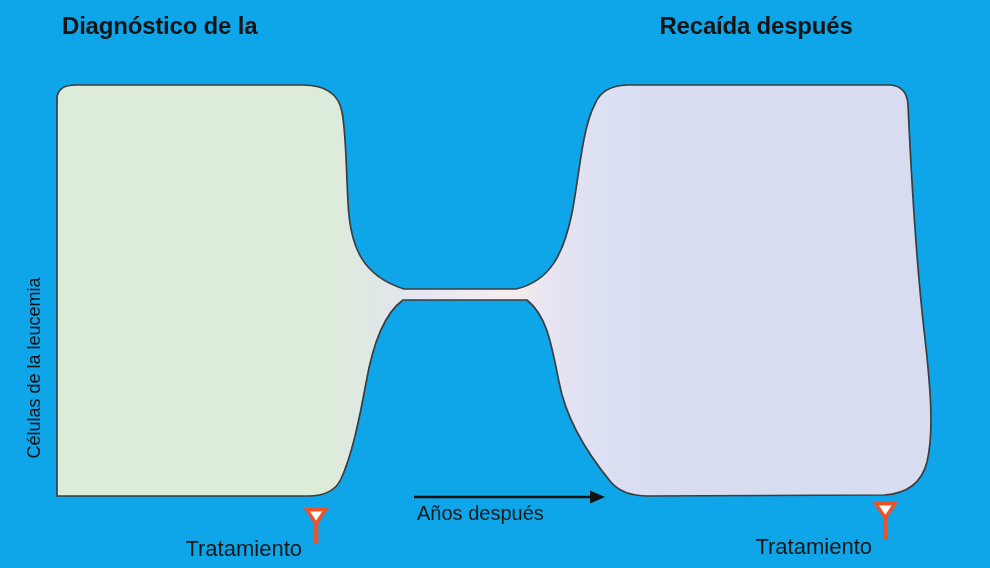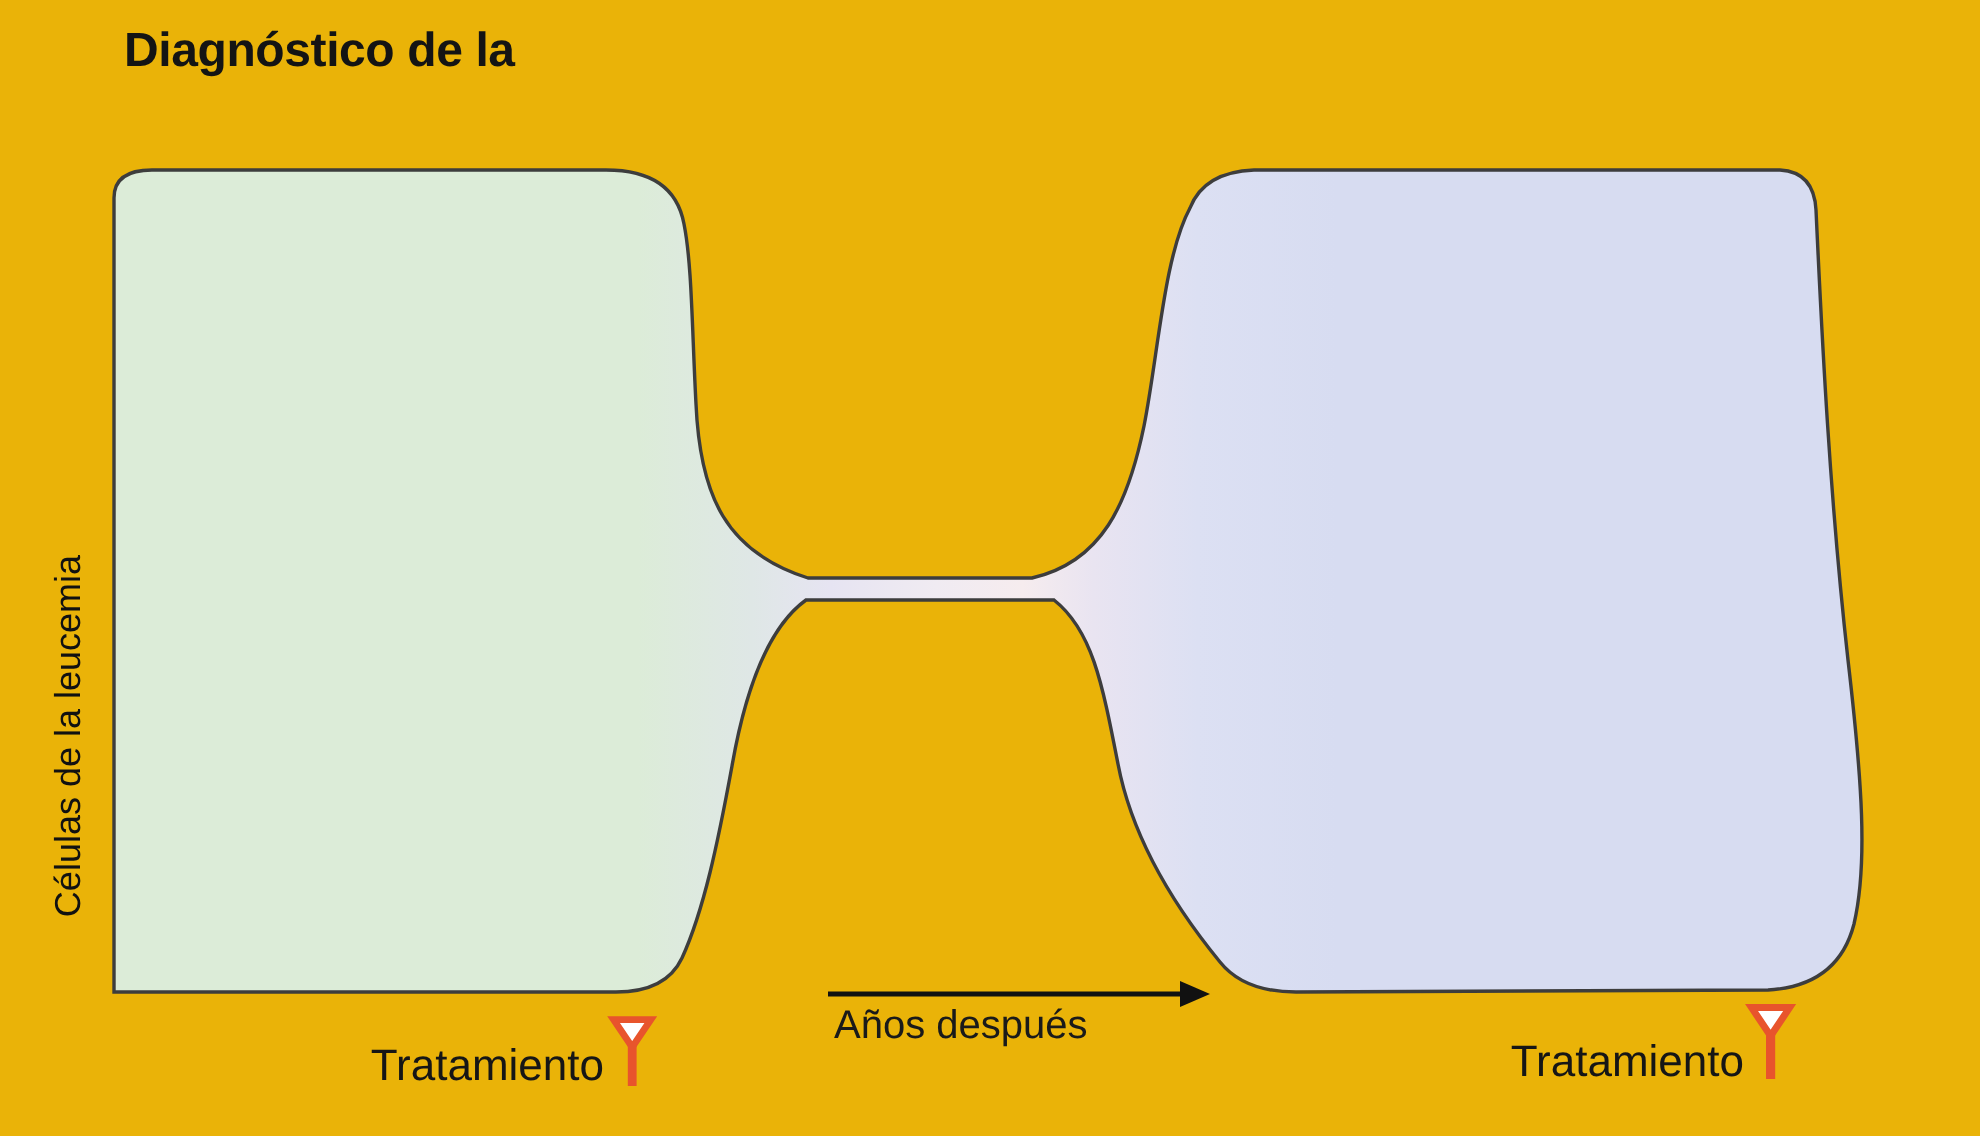--- a/index.html
+++ b/index.html
@@ -1,37 +1,37 @@
 <!DOCTYPE html>
 <html><head>
 <meta charset="utf-8">
 <style>
   html,body{margin:0;padding:0;background:#ffffff;}
   .stage{
-    position:relative;width:990px;height:568px;background:#eab308;overflow:hidden;
+    position:relative;width:990px;height:568px;background:#0ea5e9;overflow:hidden;
     font-family:"Liberation Sans","DejaVu Sans",sans-serif;color:#161616;
   }
   .stage svg{position:absolute;left:0;top:0;}
   .title{
     position:absolute;font-size:24px;font-weight:700;line-height:28px;color:#141414;
     letter-spacing:-0.2px;white-space:nowrap;
   }
   #left-title{left:62px;top:12px;text-align:left;}
   #right-title{left:598px;top:12px;width:316px;text-align:center;}
   .vlabel{
     position:absolute;left:-90px;top:357px;width:250px;height:22px;
     text-align:center;font-size:18px;color:#111;transform:rotate(-90deg);
     white-space:nowrap;
   }
   .arrow-label{
     position:absolute;left:417px;top:502px;width:200px;text-align:left;
     font-size:20px;color:#1a1a1a;white-space:nowrap;
   }
   .treat-label{
-    position:absolute;width:180px;text-align:right;font-size:22px;white-space:nowrap;
+    position:absolute;width:180px;text-align:right;font-size:22px;white-space:nowrap;margin-top:16px;
   }
   #treat-label-left{left:122px;top:520px;}
   #treat-label-right{left:692px;top:518px;}
 </style>
 </head>
 <body>
 
 <div class="stage">
 
   <svg width="990" height="568" viewBox="0 0 990 568">
@@ -303,20 +303,21 @@
       <path d="M1.8,1.8 L20.8,1.8 L11.3,16 Z" fill="#ffffff" stroke-width="3.5" stroke="#e8542c"></path>
       <rect x="9" y="14.5" width="4.6" height="23" fill="#e8542c"></rect>
     </g>
   </svg>
 
   <div class="title" id="left-title">
     <div>Diagnóstico de la</div>
   </div>
 
   <div class="title" id="right-title">
+    <div>Recaída después</div>
   </div>
 
   <div class="vlabel">Células de la leucemia</div>
 
   <div class="arrow-label">Años después</div>
 
   <div class="treat-label" id="treat-label-left">Tratamiento</div>
   <div class="treat-label" id="treat-label-right">Tratamiento</div>
 </div>
 

